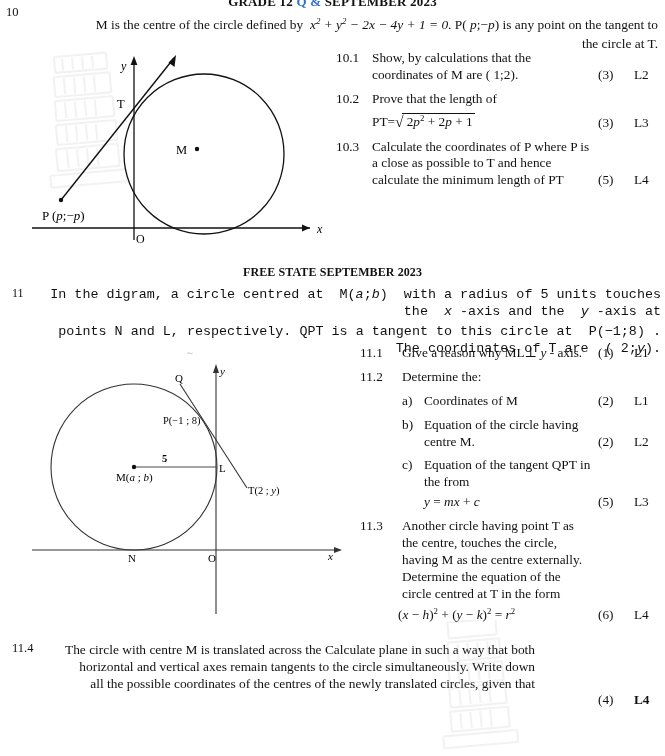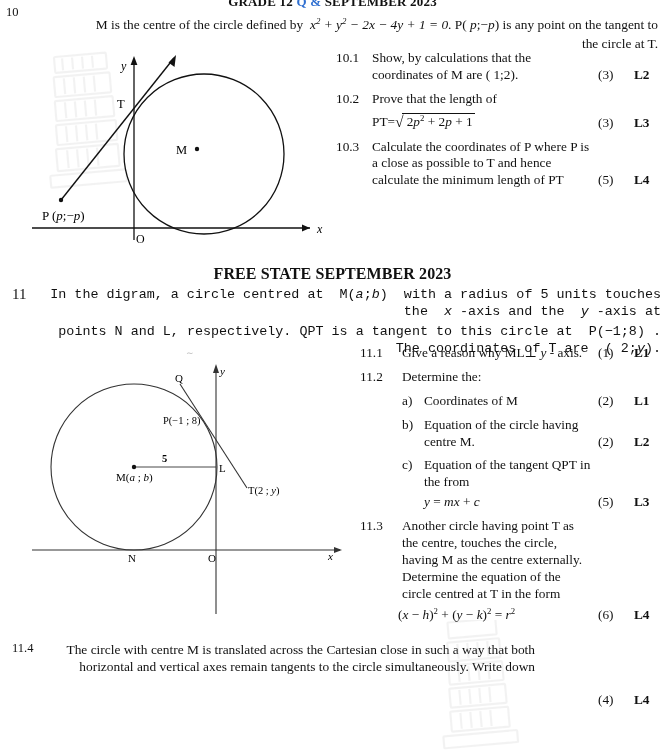--- a/index.html
+++ b/index.html
@@ -38,33 +38,33 @@
   
   #q10-num{left:6px;top:5px;font-size:12.5px;}
   #q10-text{left:33px;top:16px;width:625px;}
 
   
   .subtable{position:absolute;border-collapse:collapse;}
   .subtable td{vertical-align:top;padding:0 0 7px 0;font-size:13.3px;line-height:1.27;}
   .c-num{width:36px;}
   .c-txt{width:auto;}
   .c-mk{width:36px;text-align:left;padding-left:6px !important;}
-  .c-lv{width:28px;font-weight:bold;text-align:left;}
+  .c-lv{width:28px;font-weight:normal;text-align:left;}
   .mk-bottom{vertical-align:bottom !important;}
 
   #q10-subs{left:336px;top:50px;width:326px;}
 
   
   #free-state{
     position:absolute;left:0;top:265px;width:665px;text-align:center;
-    font-weight:bold;font-size:16px;letter-spacing:.1px;
+    font-weight:bold;font-size:12px;letter-spacing:.1px;
   }
 
   
-  #q11-num{left:12px;top:286px;font-size:15px;}
+  #q11-num{left:12px;top:286px;font-size:12px;}
   #q11-text{left:33px;top:286px;width:628px;font-family:Liberation Mono, monospace;}
 
   #q11-subs{left:360px;top:345px;width:302px;}
   .c-num11{width:42px;}
   .c-letter{width:22px;}
 
   
   #q114-num{left:12px;top:641px;font-size:12.5px;text-align:center;}
   #q114-text{left:55px;top:641px;width:480px;}
   #q114-marks{position:absolute;left:598px;top:692px;font-size:13.3px;}
@@ -251,22 +251,23 @@
         <div style="margin-top:5px;margin-left:-4px">(<span class="it">x</span> − <span class="it">h</span>)<sup>2</sup> + (<span class="it">y</span> − <span class="it">k</span>)<sup>2</sup> = <span class="it">r</span><sup>2</sup></div>
       </td>
       <td class="c-mk mk-bottom">(6)</td>
       <td class="c-lv mk-bottom">L4</td>
     </tr>
   </tbody>
     </table>
 
   <div class="qnum" id="q114-num">11.4</div>
   <div class="qbody" id="q114-text">
-    <div>The circle with centre M is translated across the Cartesian close in such a way that both</div>
+    <div>The circle with centre M is translated across the Calculate plane in such a way that both</div>
     <div>horizontal and vertical axes remain tangents to the circle simultaneously. Write down</div>
+    <div>all the possible coordinates of the centres of the newly translated circles, given that</div>
   </div>
   <div id="q114-marks">(4)</div>
   <div id="q114-level">L4</div>
 
   <svg style="position:absolute;left:415px;top:620px;" width="130" height="130">
     <g class="wm" stroke="#bdbdbd" stroke-width="2.2" fill="none">
       <g transform="rotate(-5 65 65)">
         <rect x="38" y="0" width="48" height="16" rx="1"></rect>
         <rect x="36" y="20" width="52" height="19" rx="1"></rect>
         <rect x="35" y="43" width="54" height="19" rx="1"></rect>

